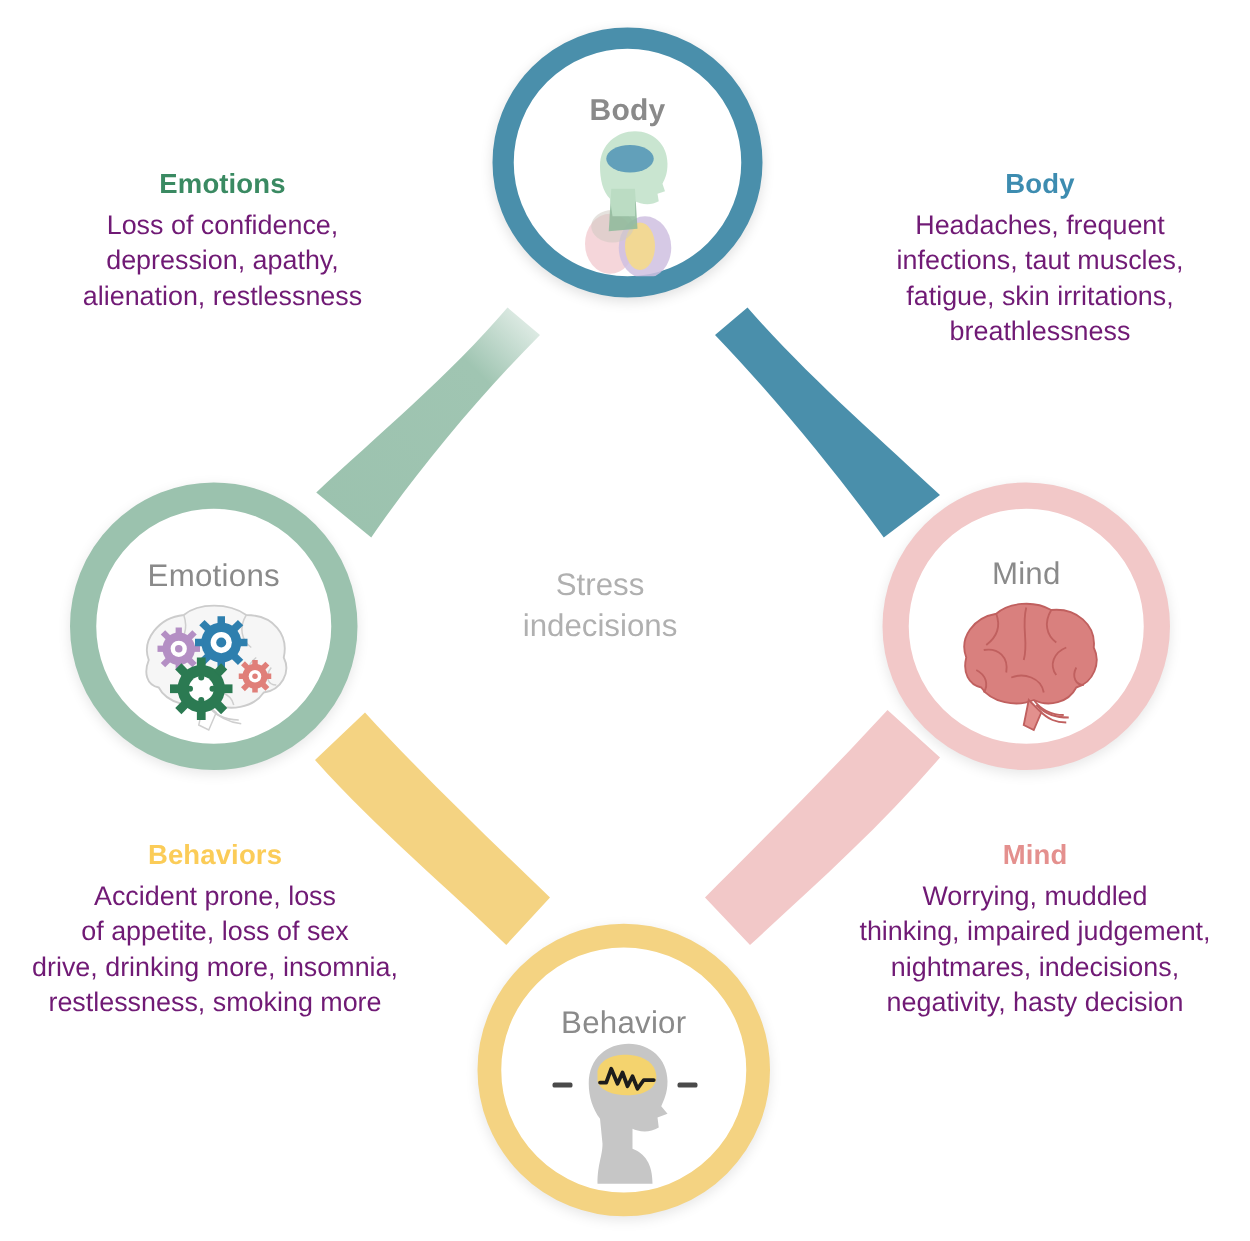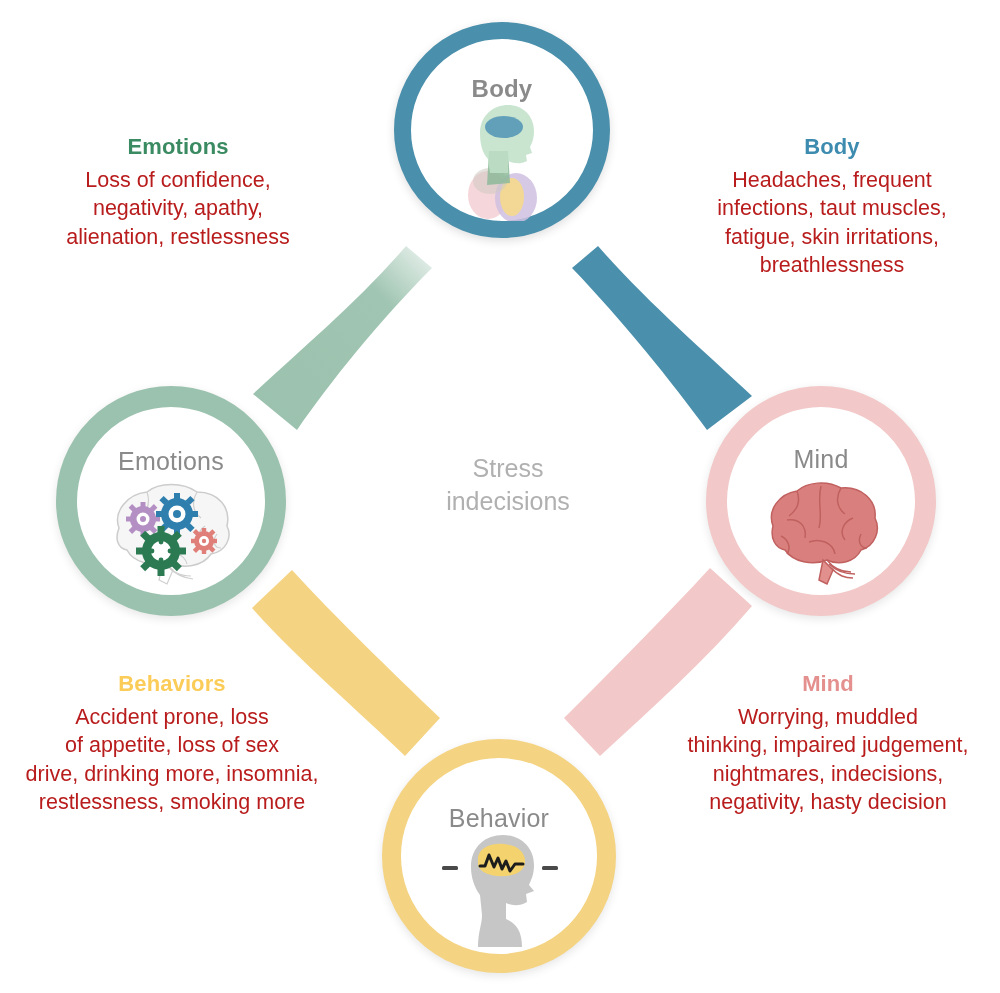--- a/index.html
+++ b/index.html
@@ -69,21 +69,21 @@
     left:382px;top:739px;width:234px;height:234px;
     border:19px solid #f4d382;
     box-shadow:0 3px 10px rgba(0,0,0,.10);
     padding-top:46px;
   }
   #node-behavior .node-label{font-size:25px;}
 
   
   #center-caption{
     position:absolute;
-    left:388px;top:452px;width:240px;
+    left:360px;top:452px;width:240px;
     text-align:center;
     color:#b0b0b0;
     font-size:25px;
     line-height:1.32;
     z-index:2;
     user-select:none;
   }
 
   
   .txtblock{
@@ -93,21 +93,21 @@
   }
   .txtblock .head{
     font-size:22px;
     font-weight:700;
     margin:0 0 6px 0;
     letter-spacing:.1px;
   }
   .txtblock .desc{
     font-size:21.5px;
     line-height:1.32;
-    color:#b91c1c;
+    color:#701a75;
     margin:4px;
   }
   #block-emotions{left:8px;top:134px;width:340px;}
   #block-emotions .head{color:#3a8a62;}
   #block-body{left:662px;top:134px;width:340px;}
   #block-body .head{color:#3d8cb0;}
   #block-behaviors{left:-6px;top:671px;width:356px;}
   #block-behaviors .head{color:#fbcc58;}
   #block-mind{left:648px;top:671px;width:360px;}
   #block-mind .head{color:#e4908e;}
@@ -320,21 +320,21 @@
 
         <polyline points="50,33 55,33 59,22 64,34 68,25 72,36 76,28 80,38 85,31 93,31" fill="none" stroke="#1c1c1c" stroke-width="3" stroke-linejoin="round" stroke-linecap="round"></polyline>
       </svg>
     </div>
   </div>
 
   <div class="txtblock" id="block-emotions">
     <p class="head">Emotions</p>
     <p class="desc">
       <span>Loss of confidence,</span>
-      <span>negativity, apathy,</span>
+      <span>depression, apathy,</span>
       <span>alienation, restlessness</span>
     </p>
   </div>
 
   <div class="txtblock" id="block-body">
     <p class="head">Body</p>
     <p class="desc">
       <span>Headaches, frequent</span>
       <span>infections, taut muscles,</span>
       <span>fatigue, skin irritations,</span>

